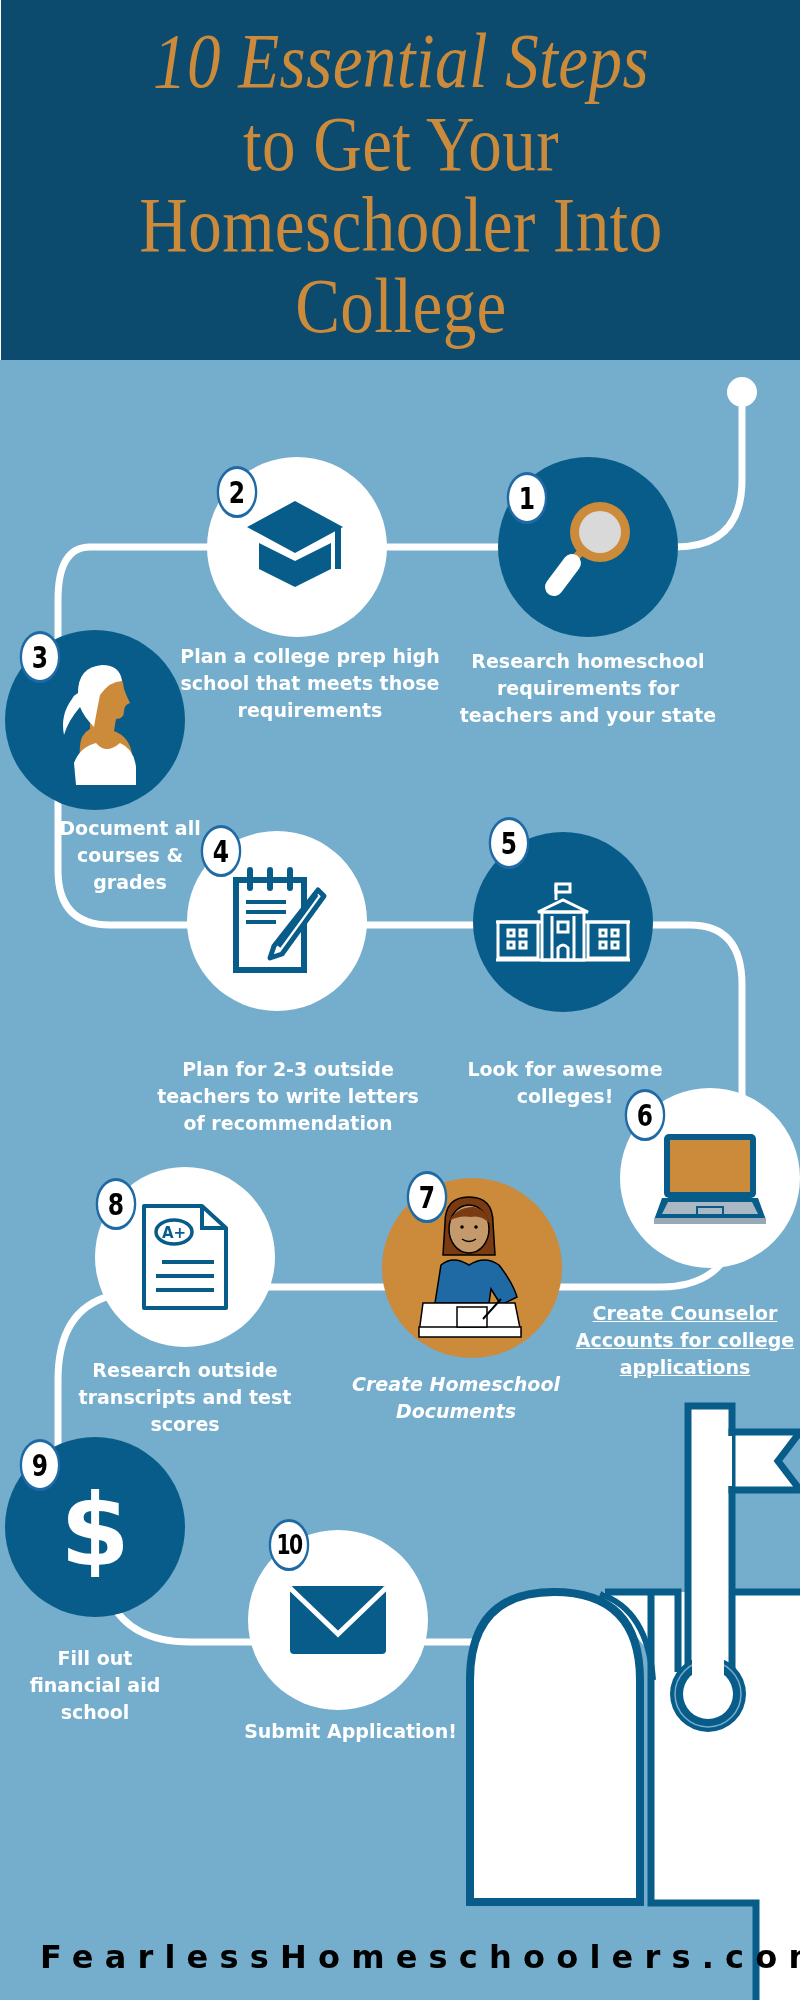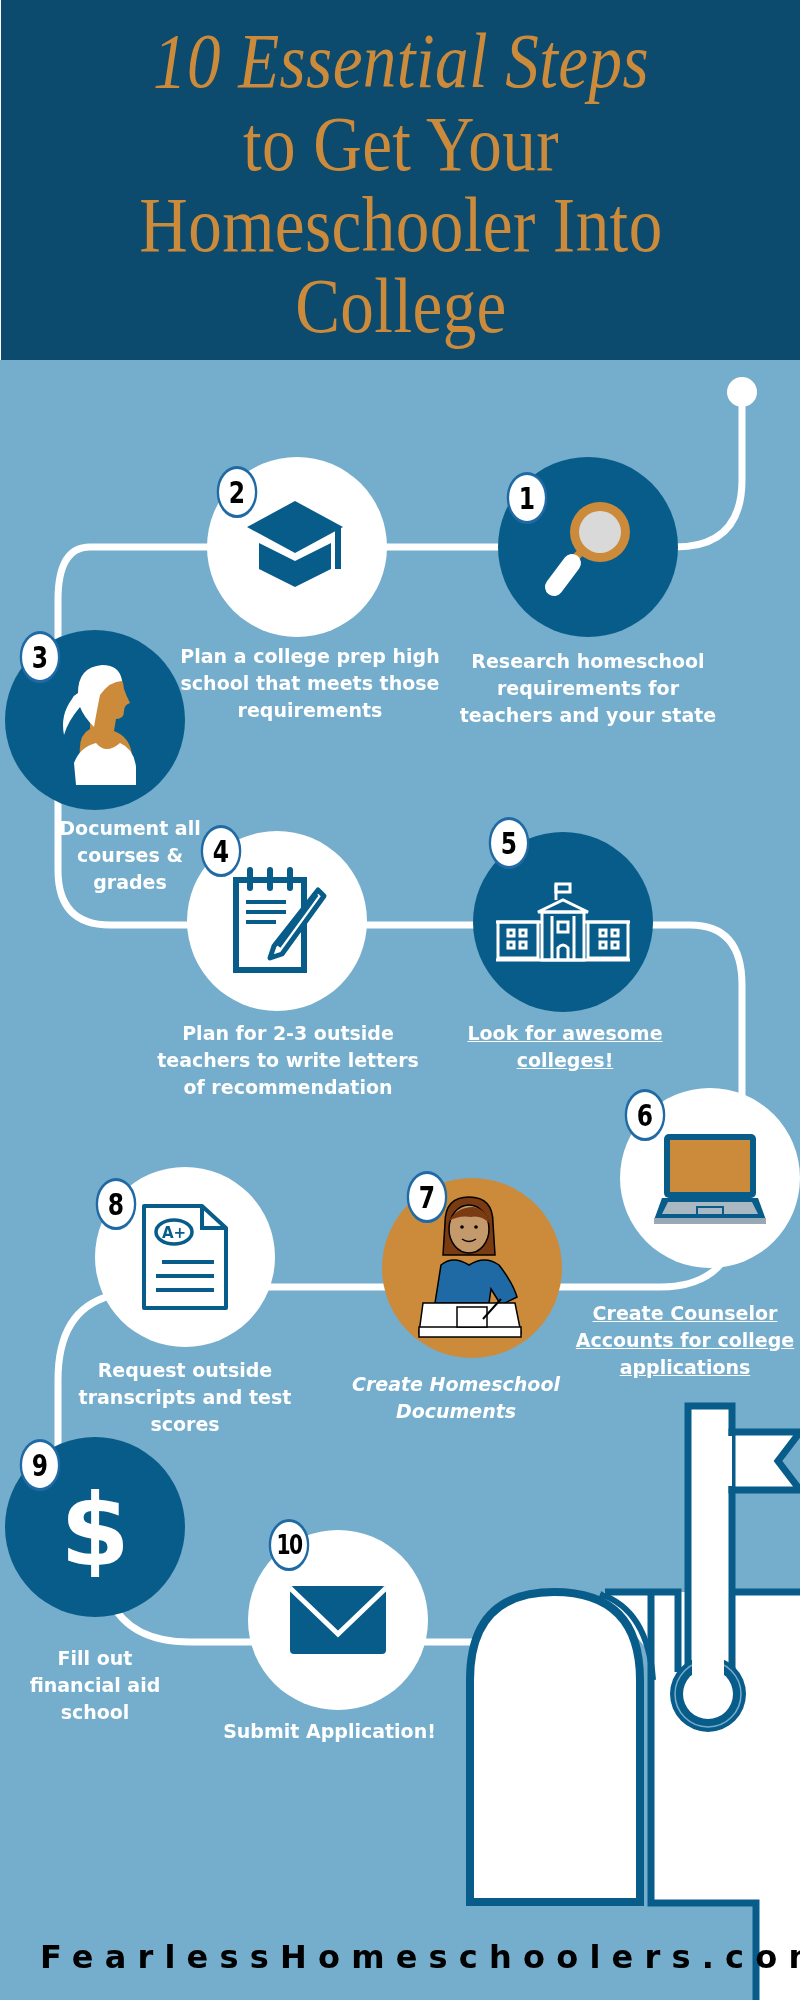--- a/index.html
+++ b/index.html
@@ -143,21 +143,21 @@
       <line x1="68" y1="4" x2="68" y2="22" stroke="#085C8A" stroke-width="6" stroke-linecap="round"></line>
       <line x1="24" y1="36" x2="64" y2="36" stroke="#085C8A" stroke-width="4"></line>
       <line x1="24" y1="46" x2="64" y2="46" stroke="#085C8A" stroke-width="4"></line>
       <line x1="24" y1="56" x2="54" y2="56" stroke="#085C8A" stroke-width="4"></line>
       <path d="M96 24 L102 30 L60 88 L48 92 L52 80 Z" fill="#ffffff" stroke="#085C8A" stroke-width="5" stroke-linejoin="round"></path>
       <line x1="56" y1="80" x2="94" y2="28" stroke="#085C8A" stroke-width="6"></line>
     </svg>
   </span>
 </div>
 <div class="badge" style="left:195px; top:825px;">4</div>
-<div class="step-label" style="left:148px; top:1020px; width:280px;">Plan for 2-3 outside
+<div class="step-label" style="left:148px; top:1056px; width:280px;">Plan for 2-3 outside
 teachers to write letters
 of recommendation</div>
 
 <div class="step-circle navy" style="left:473px; top:832px;">
   <span class="icon">
     <svg width="134" height="80" viewBox="0 0 134 80">
       <g fill="none" stroke="#ffffff" stroke-width="3">
         <rect x="60" y="2" width="14" height="8"></rect>
         <line x1="60" y1="2" x2="60" y2="18"></line>
         <polygon points="42,30 67,18 92,30"></polygon>
@@ -177,21 +177,21 @@
           <rect x="24" y="60" width="6" height="6"></rect>
         <rect x="104" y="48" width="6" height="6"></rect>
           <rect x="116" y="48" width="6" height="6"></rect>
         <rect x="104" y="60" width="6" height="6"></rect>
           <rect x="116" y="60" width="6" height="6"></rect>
       </g>
     </svg>
   </span>
 </div>
 <div class="badge" style="left:483px; top:817px;">5</div>
-<div class="step-label" style="left:440px; top:1020px; width:250px;text-decoration:underline;">Look for awesome
+<div class="step-label" style="left:440px; top:1056px; width:250px;">Look for awesome
 colleges!</div>
 
 <div class="step-circle white" style="left:620px; top:1088px;">
   <span class="icon">
     <svg width="116" height="96" viewBox="0 0 116 96">
       <rect x="12" y="4" width="92" height="64" rx="5" fill="#085C8A"></rect>
       <rect x="18" y="10" width="80" height="52" fill="#CC8A3B"></rect>
       <path d="M10 68 L106 68 L114 90 L2 90 Z" fill="#085C8A"></path>
       <path d="M16 72 L100 72 L106 84 L10 84 Z" fill="#A9B8C2"></path>
       <rect x="44" y="76" width="28" height="8" fill="#085C8A"></rect>
@@ -233,21 +233,21 @@
       <path d="M62 4 L62 26 L86 26" fill="none" stroke="#085C8A" stroke-width="4"></path>
       <ellipse cx="34" cy="30" rx="18" ry="12" fill="none" stroke="#085C8A" stroke-width="3.5"></ellipse>
       <text x="34" y="36" text-anchor="middle" font-family="DejaVu Sans, sans-serif" font-weight="bold" font-size="15" fill="#085C8A">A+</text>
       <line x1="22" y1="60" x2="74" y2="60" stroke="#085C8A" stroke-width="4"></line>
       <line x1="16" y1="74" x2="74" y2="74" stroke="#085C8A" stroke-width="4"></line>
       <line x1="16" y1="88" x2="74" y2="88" stroke="#085C8A" stroke-width="4"></line>
     </svg>
   </span>
 </div>
 <div class="badge" style="left:90px; top:1178px;">8</div>
-<div class="step-label" style="left:60px; top:1357px; width:250px;">Request outside
+<div class="step-label" style="left:60px; top:1357px; width:250px;">Research outside
 transcripts and test
 scores</div>
 
 <div class="step-circle navy" style="left:5px; top:1437px;">
   <span class="icon">
     <svg width="80" height="100" viewBox="0 0 80 100">
       <text x="40" y="88" text-anchor="middle" font-family="DejaVu Sans, sans-serif" font-weight="bold" font-size="100" fill="#ffffff">$</text>
     </svg>
   </span>
 </div>
@@ -258,15 +258,15 @@
 
 <div class="step-circle white" style="left:248px; top:1530px;">
   <span class="icon">
     <svg width="100" height="72" viewBox="0 0 100 72">
       <rect x="2" y="2" width="96" height="68" rx="4" fill="#085C8A"></rect>
       <polyline points="2,4 50,50 98,4" fill="none" stroke="#ffffff" stroke-width="5"></polyline>
     </svg>
   </span>
 </div>
 <div class="badge two-digit" style="left:263px; top:1519px;">10</div>
-<div class="step-label" style="left:202px; top:1718px; width:255px;">Submit Application!</div>
+<div class="step-label" style="left:223px; top:1718px; width:255px;">Submit Application!</div>
 
 <div class="footer-text">FearlessHomeschoolers.com</div>
 
 </body></html>

